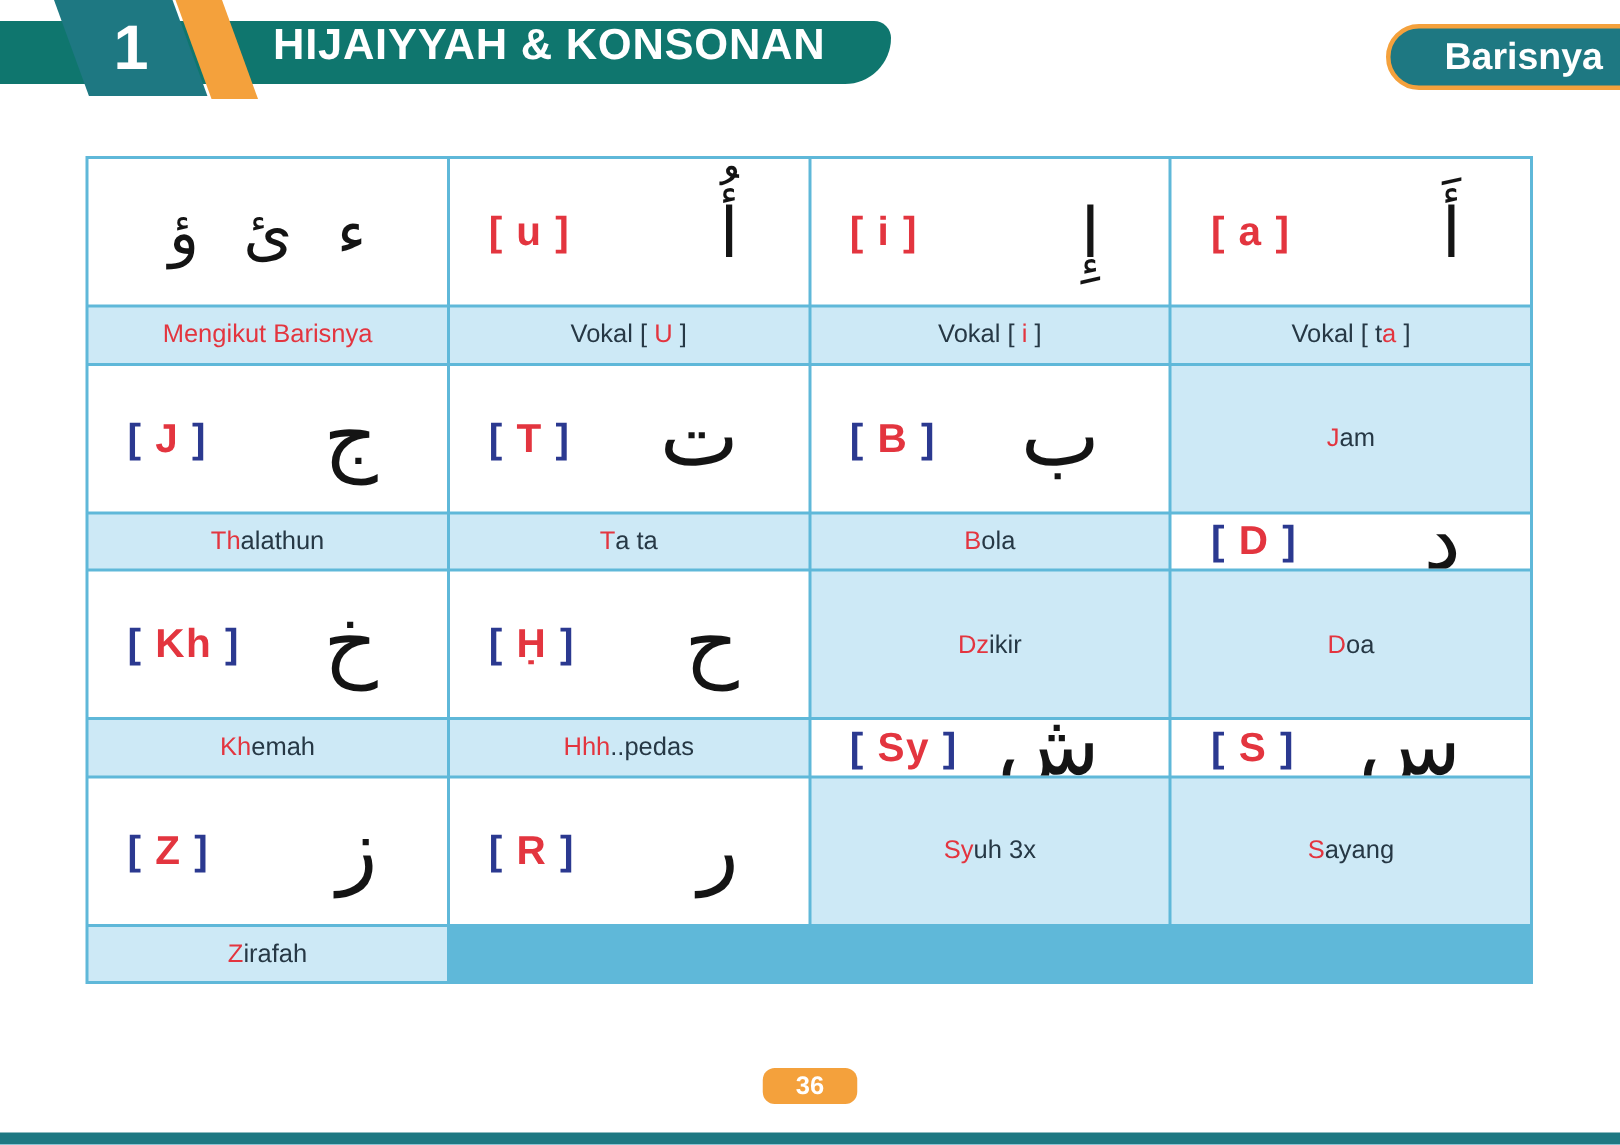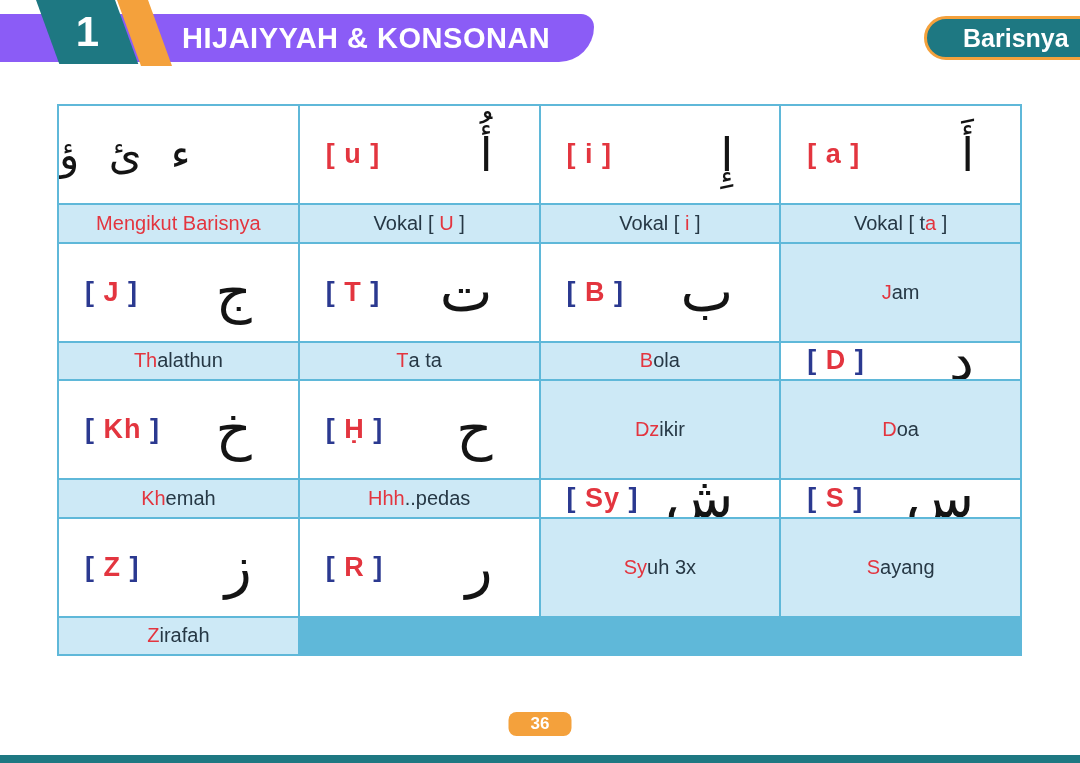--- a/index.html
+++ b/index.html
@@ -3,23 +3,23 @@
 <meta charset="utf-8">
 <style>
   html,body { margin:0; padding:0; }
   body {
     width:1080px; height:763px; position:relative; overflow:hidden;
     background:#ffffff; font-family:"Liberation Sans", sans-serif;
   }
 
   
   .header-bar {
-    position:absolute; left:0; top:14px; width:594px; height:48px;
-    background:#8b5cf6; border-radius:0 14px 38px 0;
-    display:flex; align-items:center;
+    position:absolute; left:0; top:14px; width:594px; height:42px;
+    background:#0f766e; border-radius:0 14px 38px 0;
+    display:flex; align-items:flex-start;
   }
   .header-title {
     color:#fff; font-size:29px; font-weight:bold; letter-spacing:.5px;
     margin-left:182px; white-space:nowrap;
   }
   .teal-slab {
     position:absolute; left:36px; top:0; width:79px; height:64px;
     background:#1E7882; transform:skewX(20deg); transform-origin:0 0;
     display:flex; align-items:center; justify-content:center;
   }
@@ -40,31 +40,31 @@
     position:absolute; left:57px; top:104px; width:965px; height:552px;
     background:#5FB8D9; padding:2px; box-sizing:border-box;
     display:grid; grid-template-columns:repeat(4,1fr);
     grid-template-rows:2.7fr 1fr 2.7fr 1fr 2.7fr 1fr 2.7fr 1fr; gap:2px;
   }
   .cell { background:#fff; overflow:hidden; }
   .big {
     display:flex; align-items:center; justify-content:space-between;
     padding:0 46px 0 26px; box-sizing:border-box;
   }
-  .big.solo { justify-content:flex-start; padding:0; }
+  .big.solo { justify-content:center; padding:0; }
   .phon { font-size:27px; font-weight:bold; white-space:pre; letter-spacing:1px; }
   .arab {
     font-family:"DejaVu Sans", sans-serif; font-size:56px; color:#141414;
     line-height:1.05; direction:rtl;
   }
   .arab.sm  { font-size:42px; word-spacing:16px; }
   .arab.med { font-size:46px; }
   .lab {
     background:#CDE9F6; display:flex; align-items:center; justify-content:center;
-    font-size:20px; white-space:pre;
+    font-size:17px; white-space:pre;
   }
   .seg-red  { color:#E3353F; }
   .seg-blue { color:#2B3990; }
   .seg-dark { color:#263845; }
 
   
   .page-badge {
     position:absolute; left:50%; top:712px; transform:translateX(-50%);
     width:63px; height:24px; background:#F4A13C; border-radius:8px;
     display:flex; align-items:center; justify-content:center;

